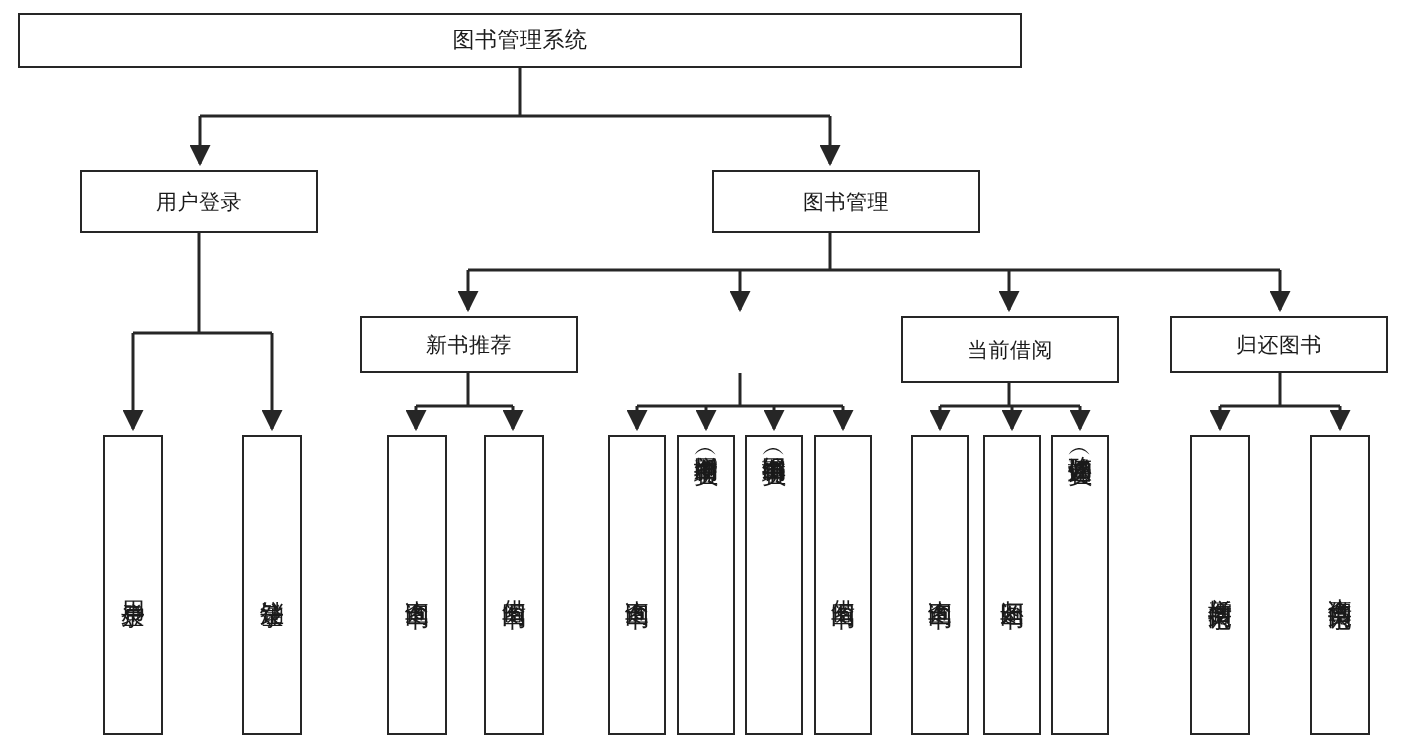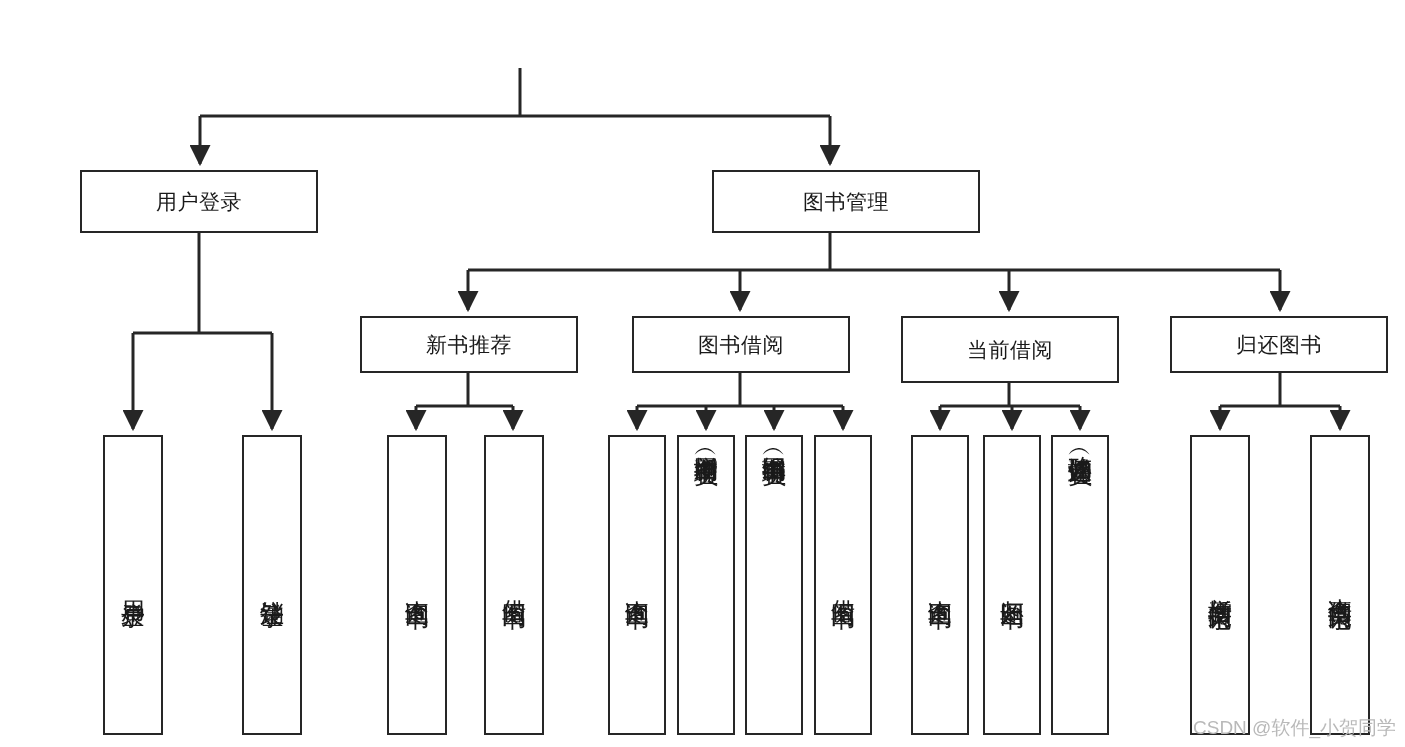--- a/index.html
+++ b/index.html
@@ -124,34 +124,34 @@
       <path d="M 1012 406 L 1012 429" marker-end="url(#arrow)"></path>
       <path d="M 1080 406 L 1080 429" marker-end="url(#arrow)"></path>
 
       <path d="M 1280 373 L 1280 406"></path>
       <path d="M 1220 406 L 1340 406"></path>
       <path d="M 1220 406 L 1220 429" marker-end="url(#arrow)"></path>
       <path d="M 1340 406 L 1340 429" marker-end="url(#arrow)"></path>
     </g>
   </svg>
 
+  <div class="node horiz root" style="left:18px; top:13px; width:1004px; height:55px;">
+    <span class="node-label">图书管理系统</span>
+  </div>
 
   <div class="node horiz" style="left:80px; top:170px; width:238px; height:63px;">
     <span class="node-label">用户登录</span>
   </div>
   <div class="node horiz" style="left:712px; top:170px; width:268px; height:63px;">
     <span class="node-label">图书管理</span>
   </div>
 
   <div class="node horiz" style="left:360px; top:316px; width:218px; height:57px;">
     <span class="node-label">新书推荐</span>
   </div>
-  <div class="node horiz" style="left:632px; top:316px; width:218px; height:57px;">
-    <span class="node-label">图书借阅</span>
-  </div>
   <div class="node horiz" style="left:901px; top:316px; width:218px; height:67px;">
     <span class="node-label">当前借阅</span>
   </div>
   <div class="node horiz" style="left:1170px; top:316px; width:218px; height:57px;">
     <span class="node-label">归还图书</span>
   </div>
 
   <div class="node vert" style="left:103px; top:435px; width:60px; height:300px;">
     <span class="node-label">用户登录</span>
   </div>
@@ -189,15 +189,14 @@
     <span class="node-label">确认归还（管理员）</span>
   </div>
 
   <div class="node vert" style="left:1190px; top:435px; width:60px; height:300px;">
     <span class="node-label">新增借阅记录</span>
   </div>
   <div class="node vert" style="left:1310px; top:435px; width:60px; height:300px;">
     <span class="node-label">查询借阅记录</span>
   </div>
 
-  <div class="watermark">CSDN @软件_小贺同学</div>
 
 </div>
 
 </body></html>

